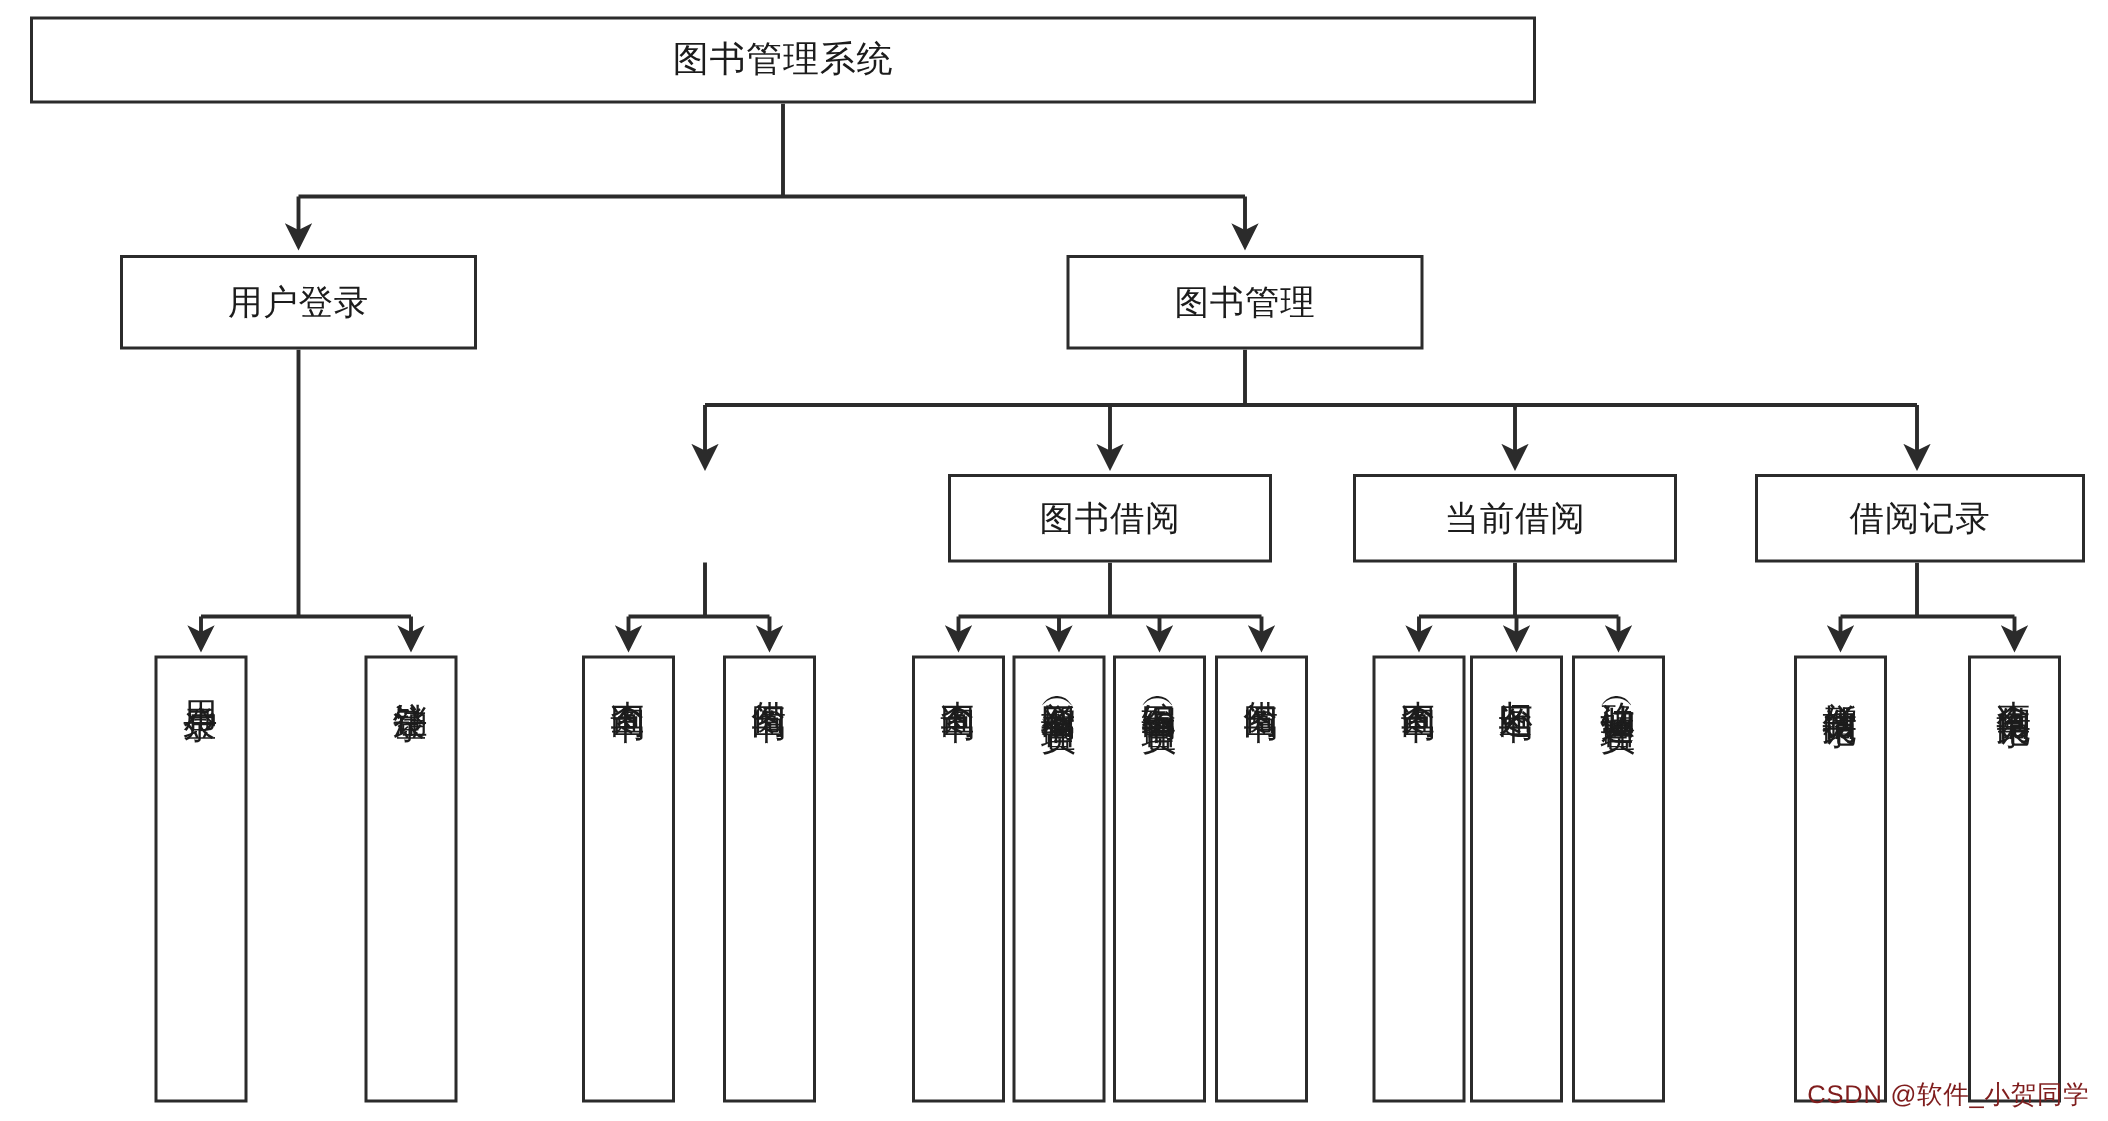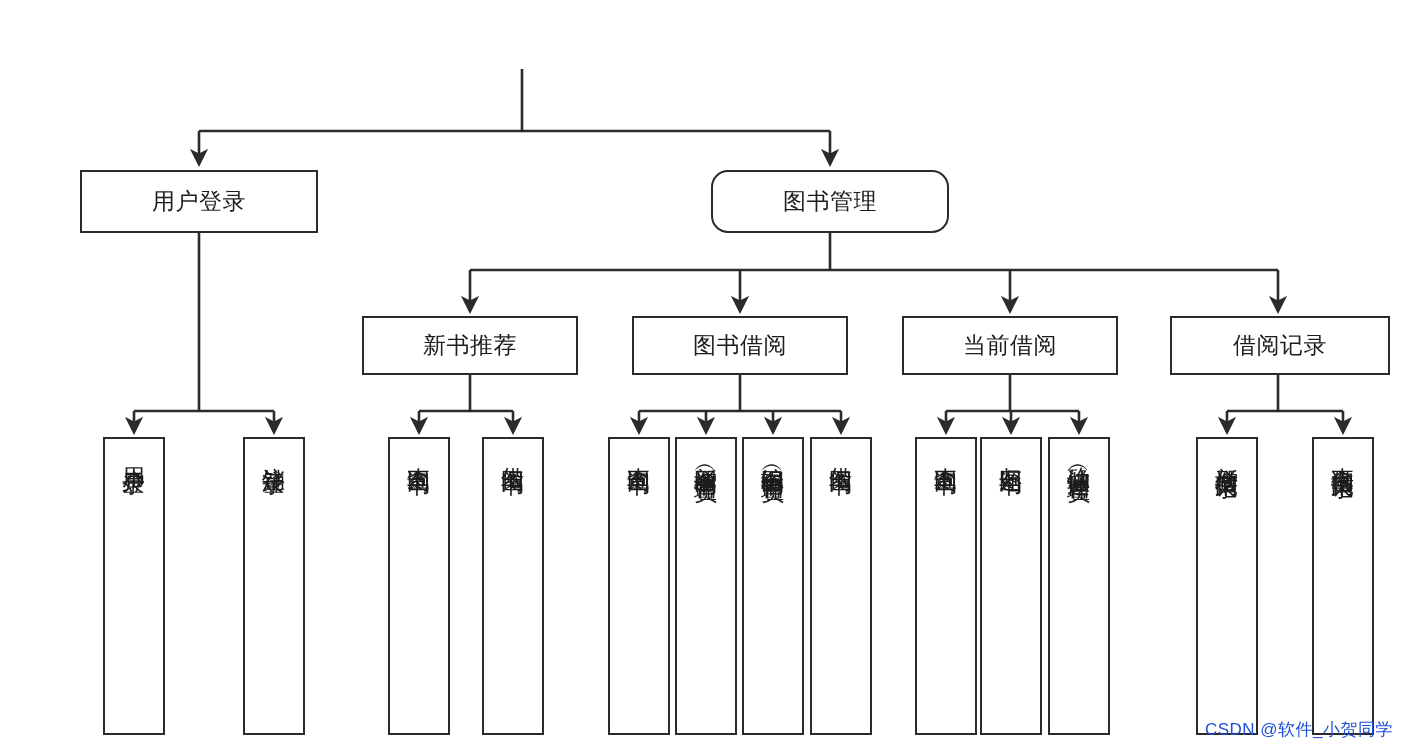--- a/index.html
+++ b/index.html
@@ -61,21 +61,21 @@
     font-size: 23px;
     line-height: 1.05;
     letter-spacing: 2px;
     max-height: 280px;
   }
   #watermark {
     position: absolute;
     right: 12px;
     bottom: 6px;
     font-size: 17px;
-    color: #1d4ed8;
+    color: #7f1d1d;
     white-space: nowrap;
     letter-spacing: 0.5px;
   }
 </style>
 </head>
 <body>
 
 <div id="diagram-root">
 
   <svg id="edge-layer" viewBox="0 0 1405 747" width="1405" height="747">
@@ -121,31 +121,31 @@
       <path d="M 1011 411 L 1011 432" marker-end="url(#arrow)"></path>
       <path d="M 1079 411 L 1079 432" marker-end="url(#arrow)"></path>
 
       <path d="M 1278 375 L 1278 411"></path>
       <path d="M 1227 411 L 1343 411"></path>
       <path d="M 1227 411 L 1227 432" marker-end="url(#arrow)"></path>
       <path d="M 1343 411 L 1343 432" marker-end="url(#arrow)"></path>
     </g>
   </svg>
 
+  <div class="node h root" style="left:20px; top:11px; width:1004px; height:58px;">
+    <span class="node-label">图书管理系统</span>
+  </div>
 
   <div class="node h" style="left:80px; top:170px; width:238px; height:63px;">
     <span class="node-label">用户登录</span>
   </div>
-  <div class="node h" style="left:711px; top:170px; width:238px; height:63px;border-radius:17px;">
+  <div class="node h" style="left:711px; top:170px; width:238px; height:63px;">
     <span class="node-label">图书管理</span>
   </div>
 
-  <div class="node h" style="left:362px; top:316px; width:216px; height:59px;">
-    <span class="node-label">新书推荐</span>
-  </div>
   <div class="node h" style="left:902px; top:316px; width:216px; height:59px;">
     <span class="node-label">当前借阅</span>
   </div>
   <div class="node h" style="left:632px; top:316px; width:216px; height:59px;">
     <span class="node-label">图书借阅</span>
   </div>
   <div class="node h" style="left:1170px; top:316px; width:220px; height:59px;">
     <span class="node-label">借阅记录</span>
   </div>
 

